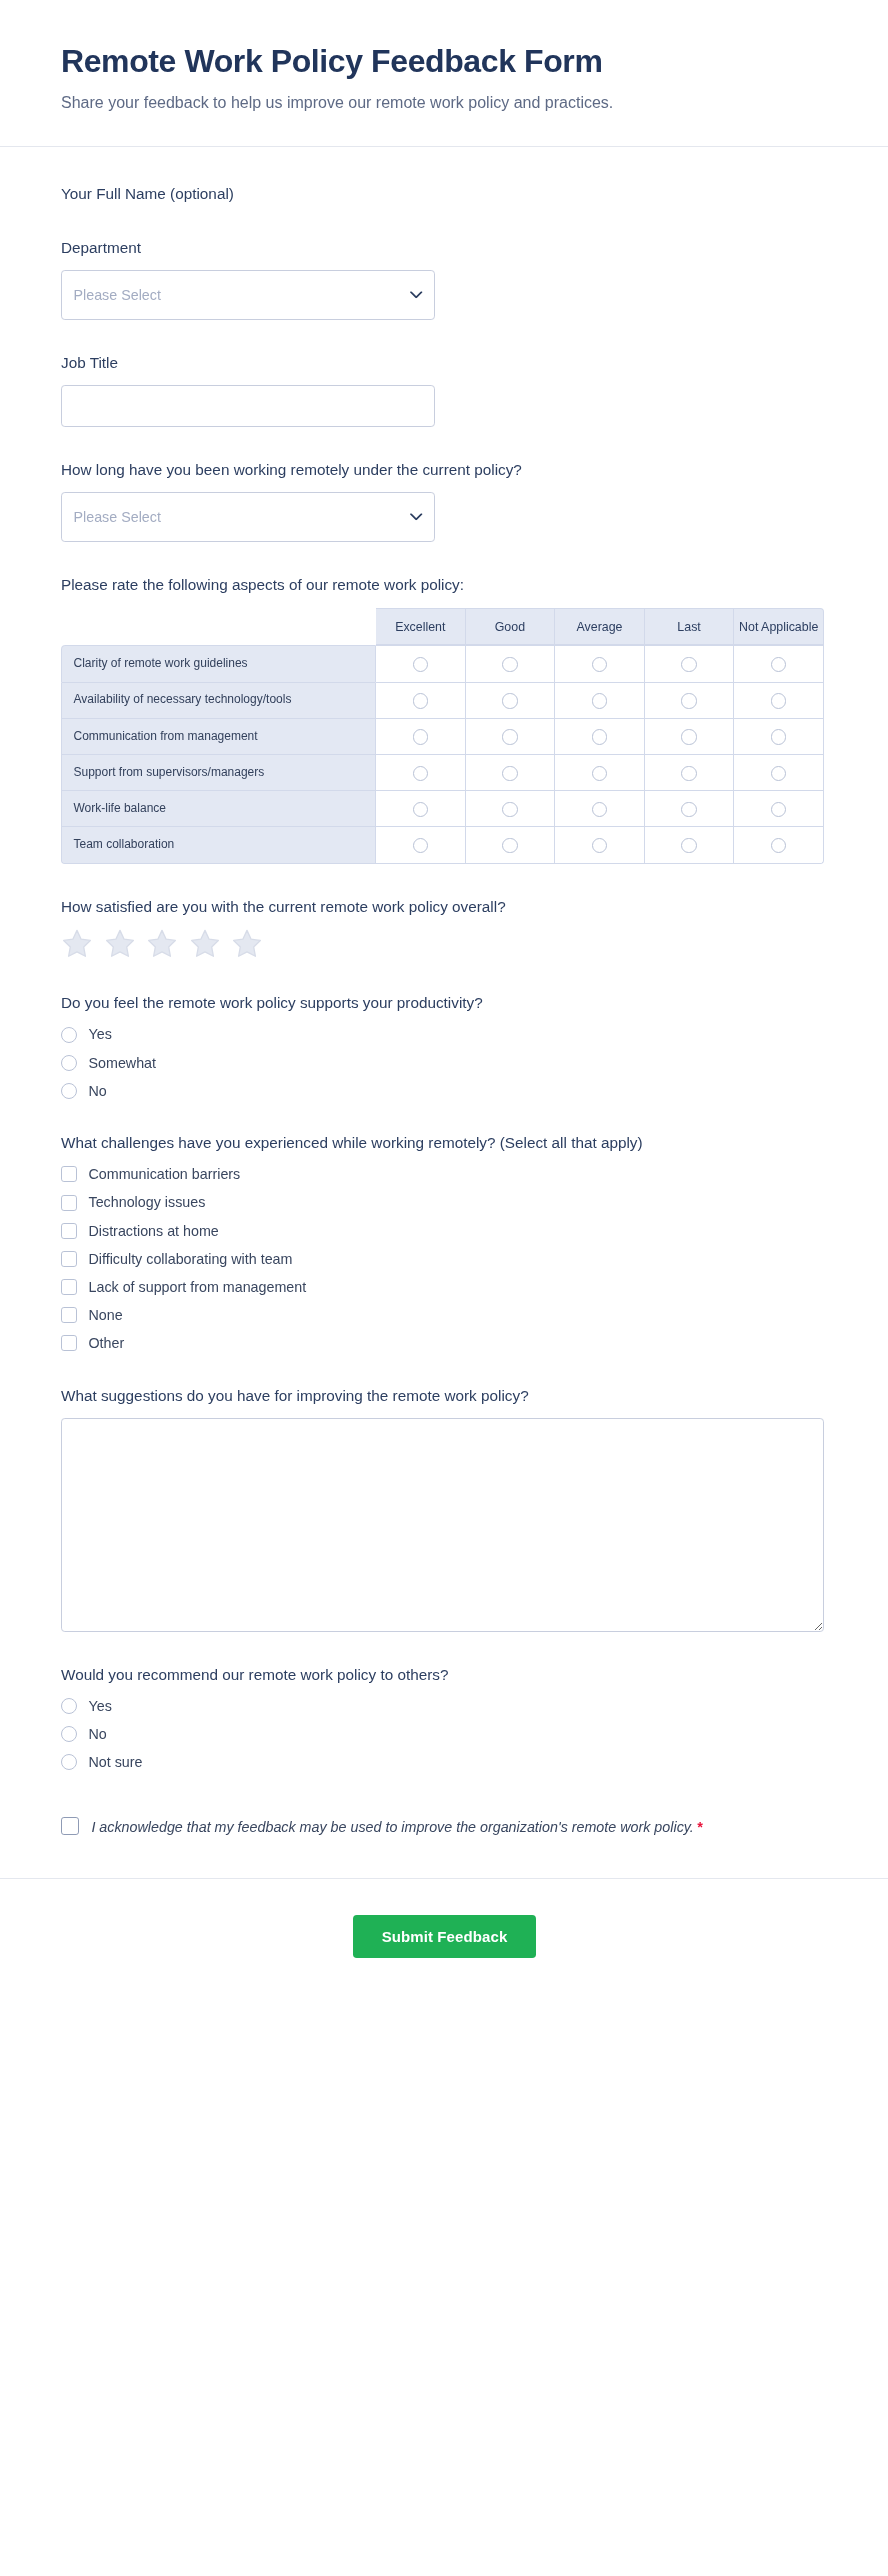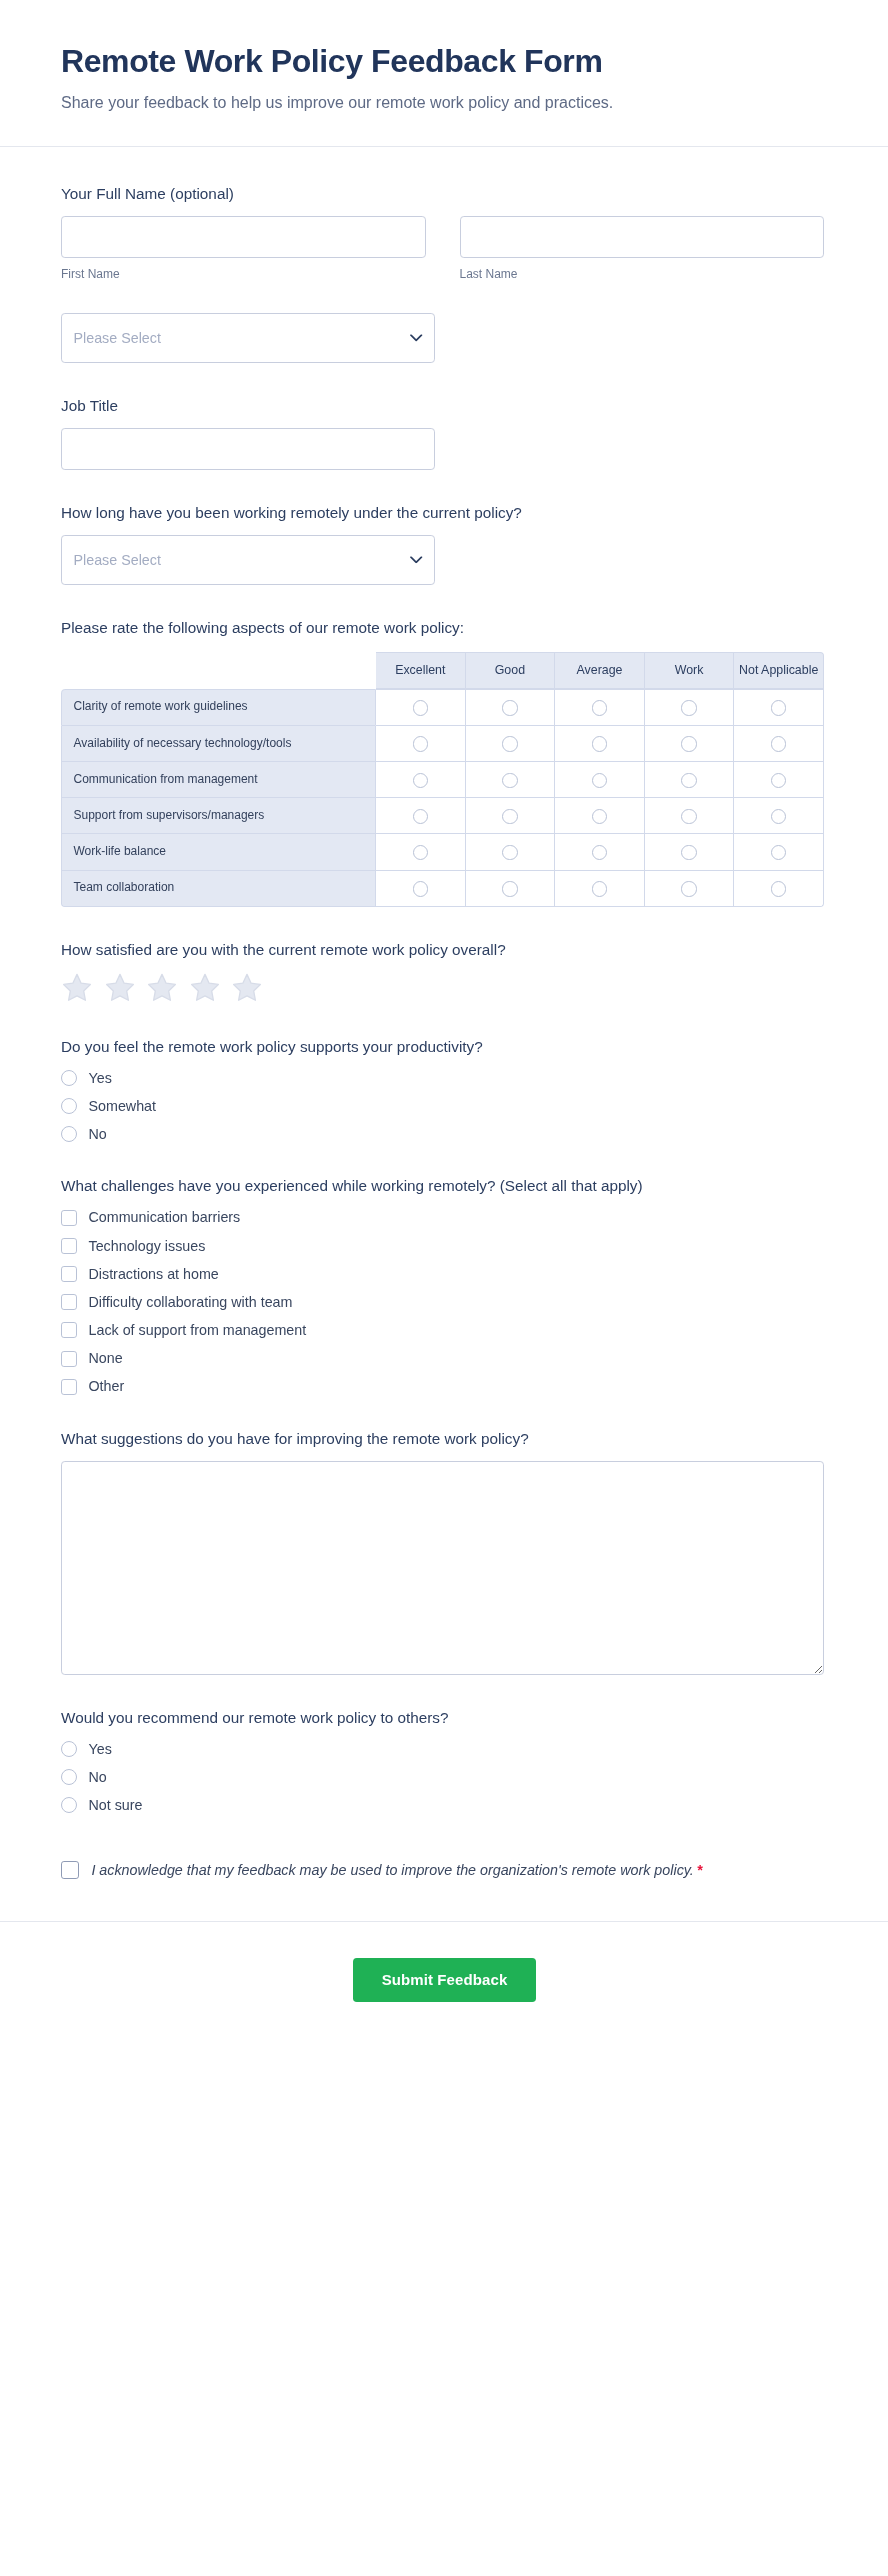--- a/index.html
+++ b/index.html
@@ -301,33 +301,24 @@
 
   <div class="form-header">
     <h1 class="form-title">Remote Work Policy Feedback Form</h1>
     <p class="form-subtitle">Share your feedback to help us improve our remote work policy and practices.</p>
   </div>
 
   <div class="form-body">
 
     <div class="field-block">
       <label class="field-label">Your Full Name (optional)</label>
-      <div class="name-row">
-        <div class="name-col">
-          <input class="txt-input" type="text" value="" style="">
-          <span class="sub-label">First Name</span>
-        </div>
-        <div class="name-col">
-          <input class="txt-input" type="text" value="" style="">
-          <span class="sub-label">Last Name</span>
-        </div>
-      </div>
-    </div>
-
-    <div class="field-block">
+    </div>
+
+    <div class="field-block">
+      <label class="field-label">Department</label>
       <div class="select-wrap">
         <div class="select-box">
           <span>Please Select</span>
         </div>
         <span class="chevron">
           <svg width="12.4" height="7.6" viewBox="0 0 13 8">
               <path d="M1 1 L6.5 6.5 L12 1" fill="none" stroke="#2c3e60" stroke-width="1.8" stroke-linecap="round" stroke-linejoin="round"></path>
             </svg>
         </span>
       </div>
@@ -355,21 +346,21 @@
     <div class="field-block">
       <label class="field-label wide">Please rate the following aspects of our remote work policy:</label>
       <div class="matrix-wrap">
         <table class="matrix">
           <thead>
             <tr>
               <th class="corner"></th>
             <th class="colhead">Excellent</th>
                 <th class="colhead">Good</th>
                 <th class="colhead">Average</th>
-                <th class="colhead">Work</th>
+                <th class="colhead">Last</th>
                 <th class="colhead">Not Applicable</th>
               </tr>
           </thead>
           <tbody>
               <tr>
                 <td class="rowhead">Clarity of remote work guidelines</td>
                 <td class="cell"><span class="radio-dot"></span></td>
                 <td class="cell"><span class="radio-dot"></span></td>
                 <td class="cell"><span class="radio-dot"></span></td>
                 <td class="cell"><span class="radio-dot"></span></td>

